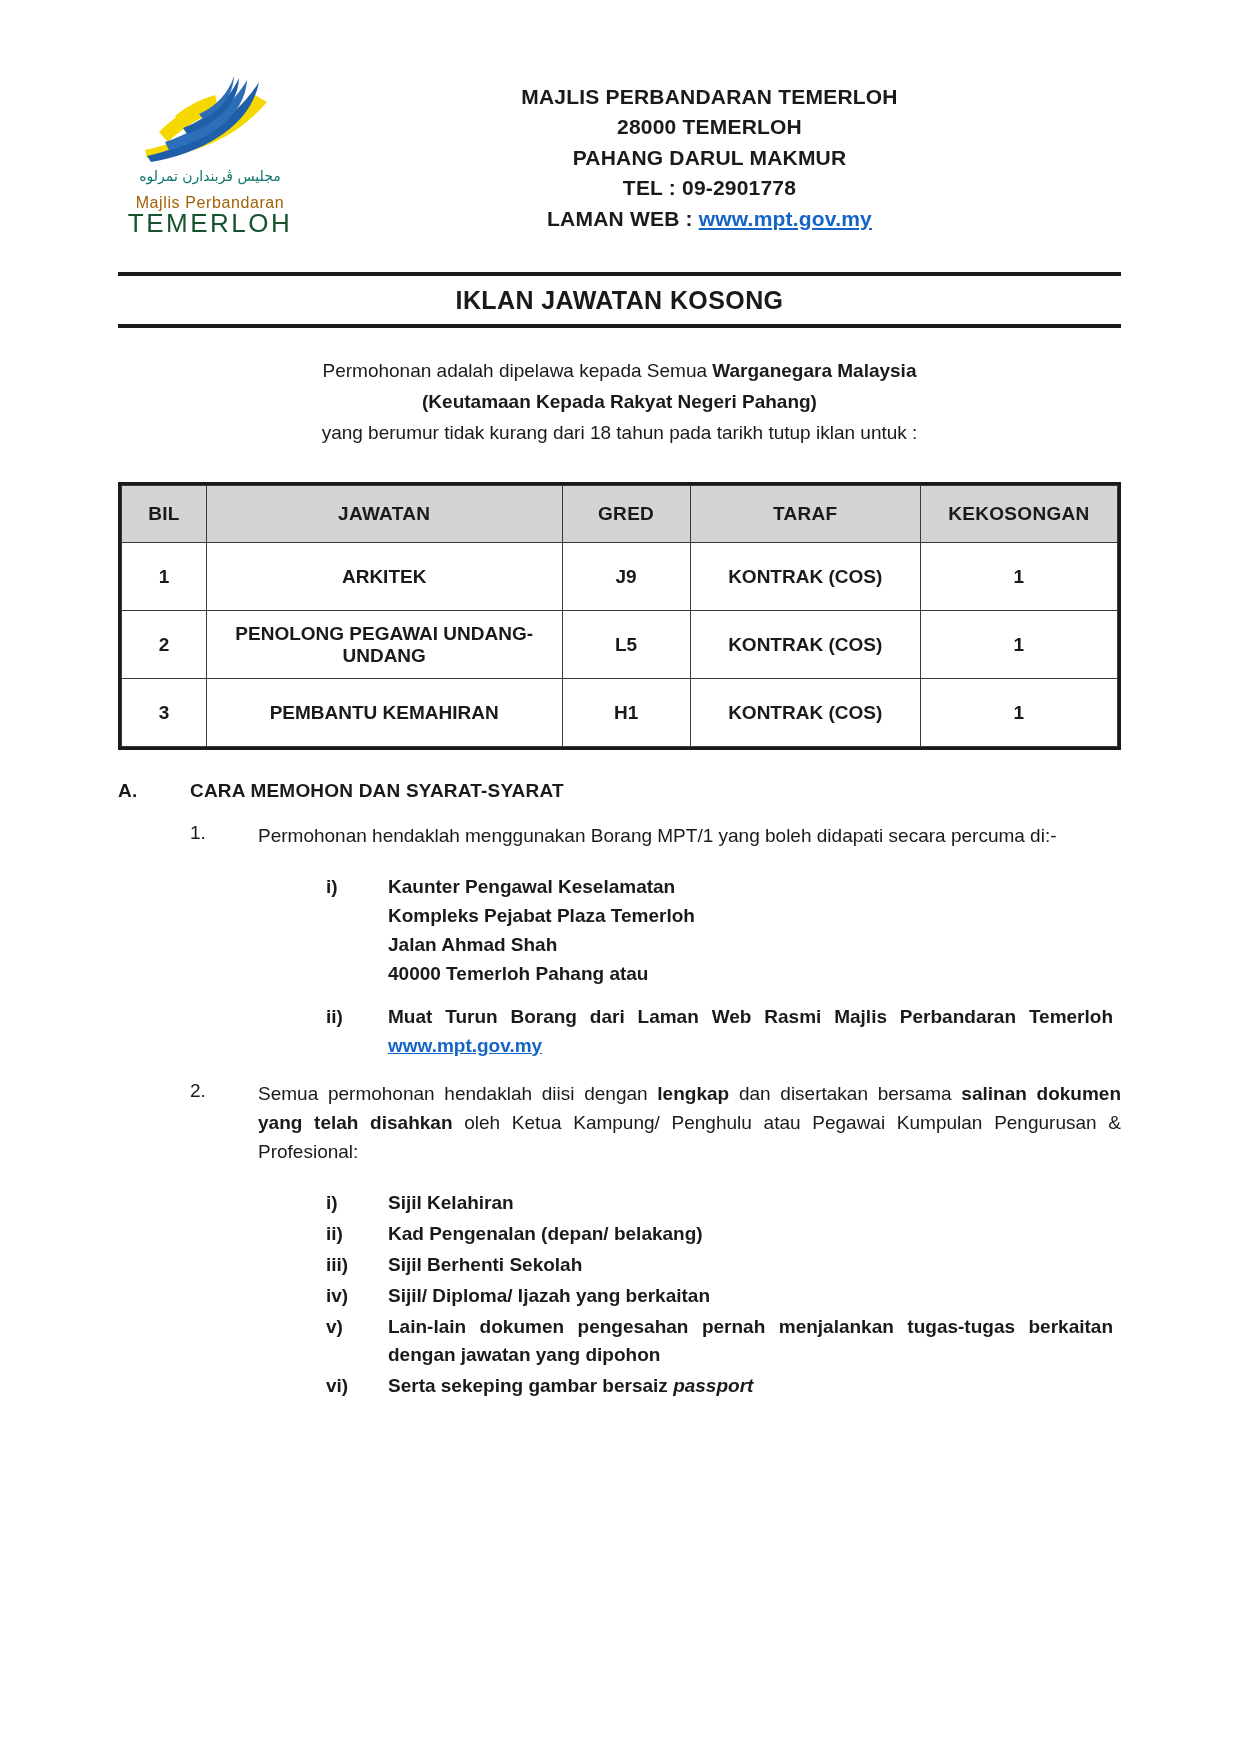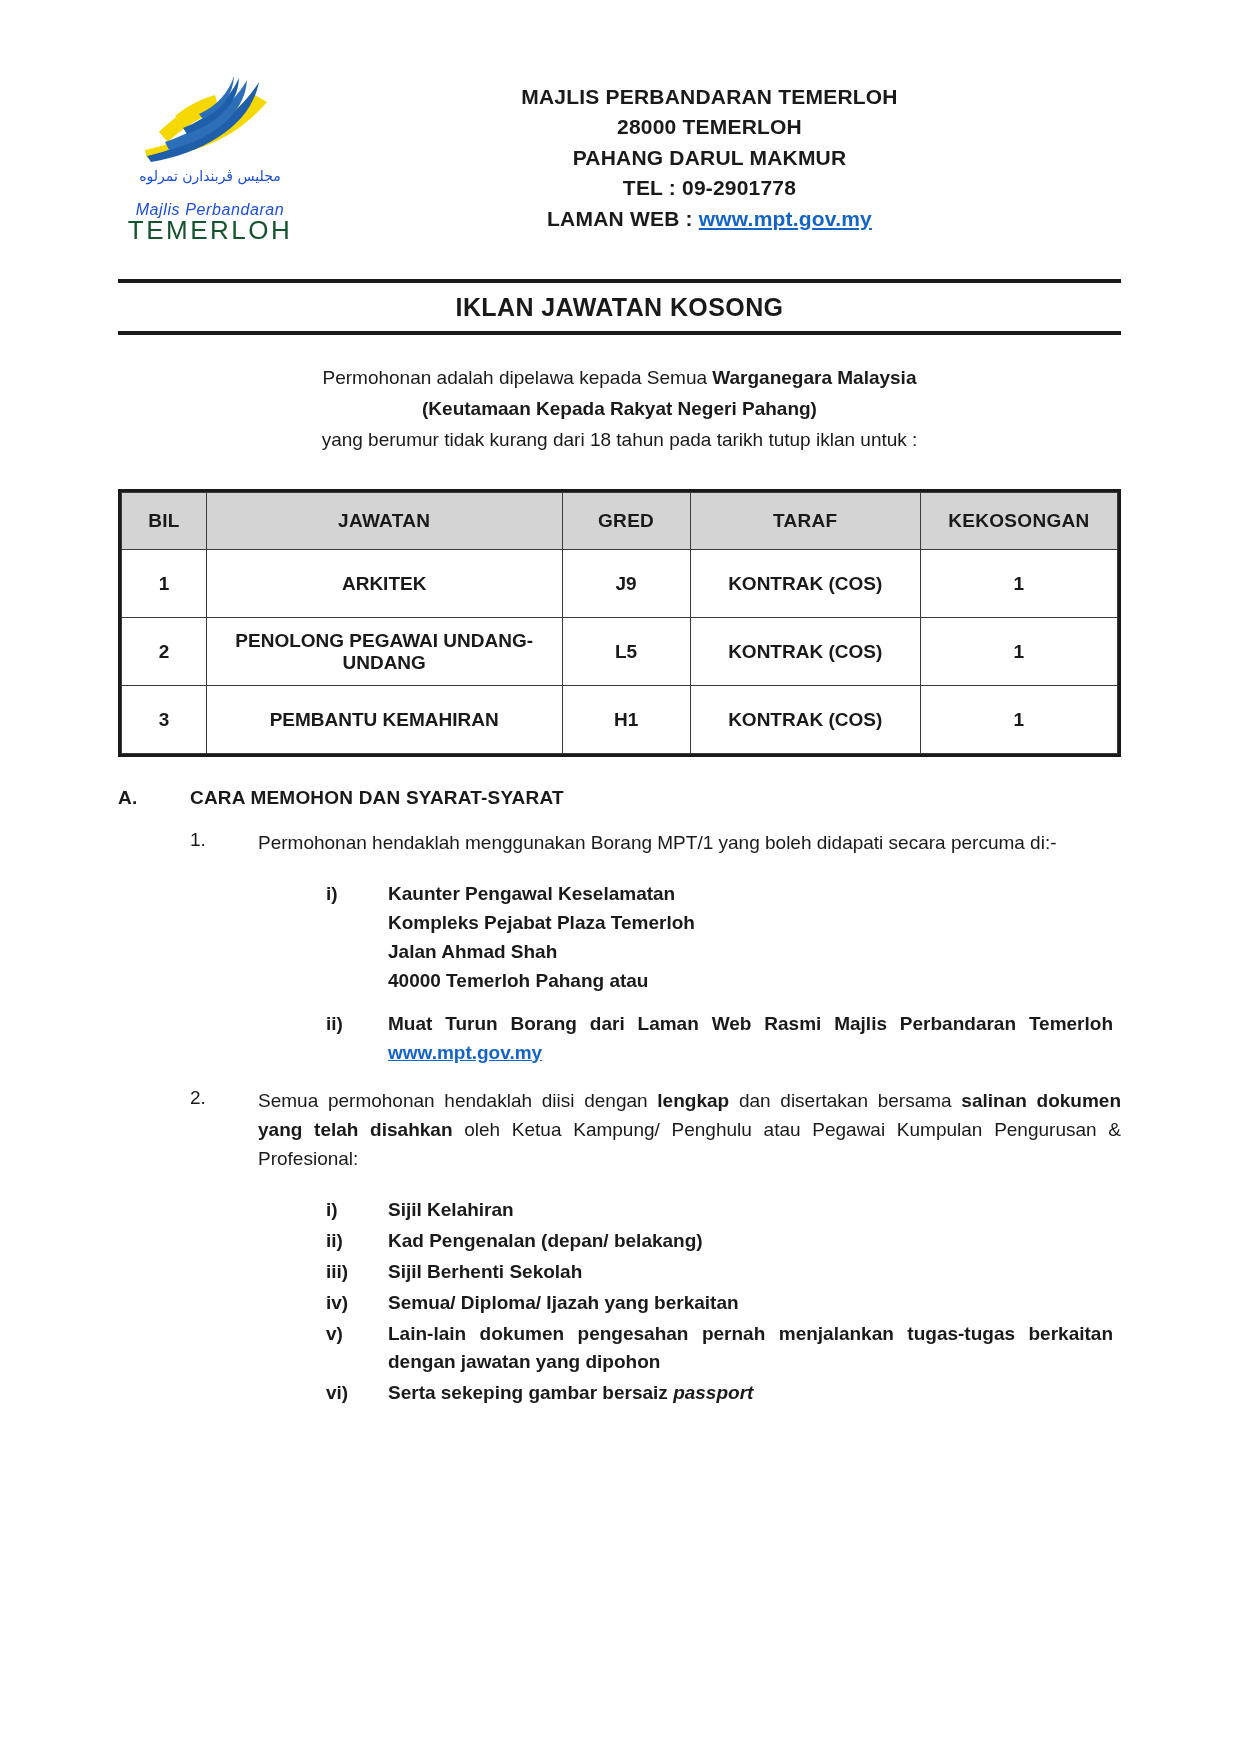--- a/index.html
+++ b/index.html
@@ -41,32 +41,31 @@
     width: 150px;
     height: 95px;
     position: relative;
   }
   .logo-text {
     margin-top: 2px;
     text-align: center;
     line-height: 1.0;
   }
   .logo-jawi {
-    color: #1d4ed8;
+    color: #0f766e;
     font-size: 14px;
     letter-spacing: 0px;
     direction: rtl;
     font-family: "DejaVu Sans", sans-serif;
   }
   .logo-mp {
-    color: #1d4ed8;
+    color: #a16207;
     font-size: 16px;
     letter-spacing: 0.6px;
-    margin-top: 19px;
-    font-style: italic;
+    margin-top: 12px;
   }
   .logo-tmh {
     color: #14532d;
     font-size: 26px;
     letter-spacing: 2.5px;
     margin-top: -1px;
   }
 
   .header-text {
     flex: 1;
@@ -319,21 +318,21 @@
       <div class="roman-item">
         <span class="marker">ii)</span>
         <span class="body">Kad Pengenalan (depan/ belakang)</span>
       </div>
       <div class="roman-item">
         <span class="marker">iii)</span>
         <span class="body">Sijil Berhenti Sekolah</span>
       </div>
       <div class="roman-item">
         <span class="marker">iv)</span>
-        <span class="body">Semua/ Diploma/ Ijazah yang berkaitan</span>
+        <span class="body">Sijil/ Diploma/ Ijazah yang berkaitan</span>
       </div>
       <div class="roman-item">
         <span class="marker">v)</span>
         <span class="body">Lain-lain dokumen pengesahan pernah menjalankan tugas-tugas berkaitan dengan jawatan yang dipohon</span>
       </div>
       <div class="roman-item">
         <span class="marker">vi)</span>
         <span class="body"><span>Serta sekeping gambar bersaiz </span><i>passport</i></span>
       </div>
     </div>

